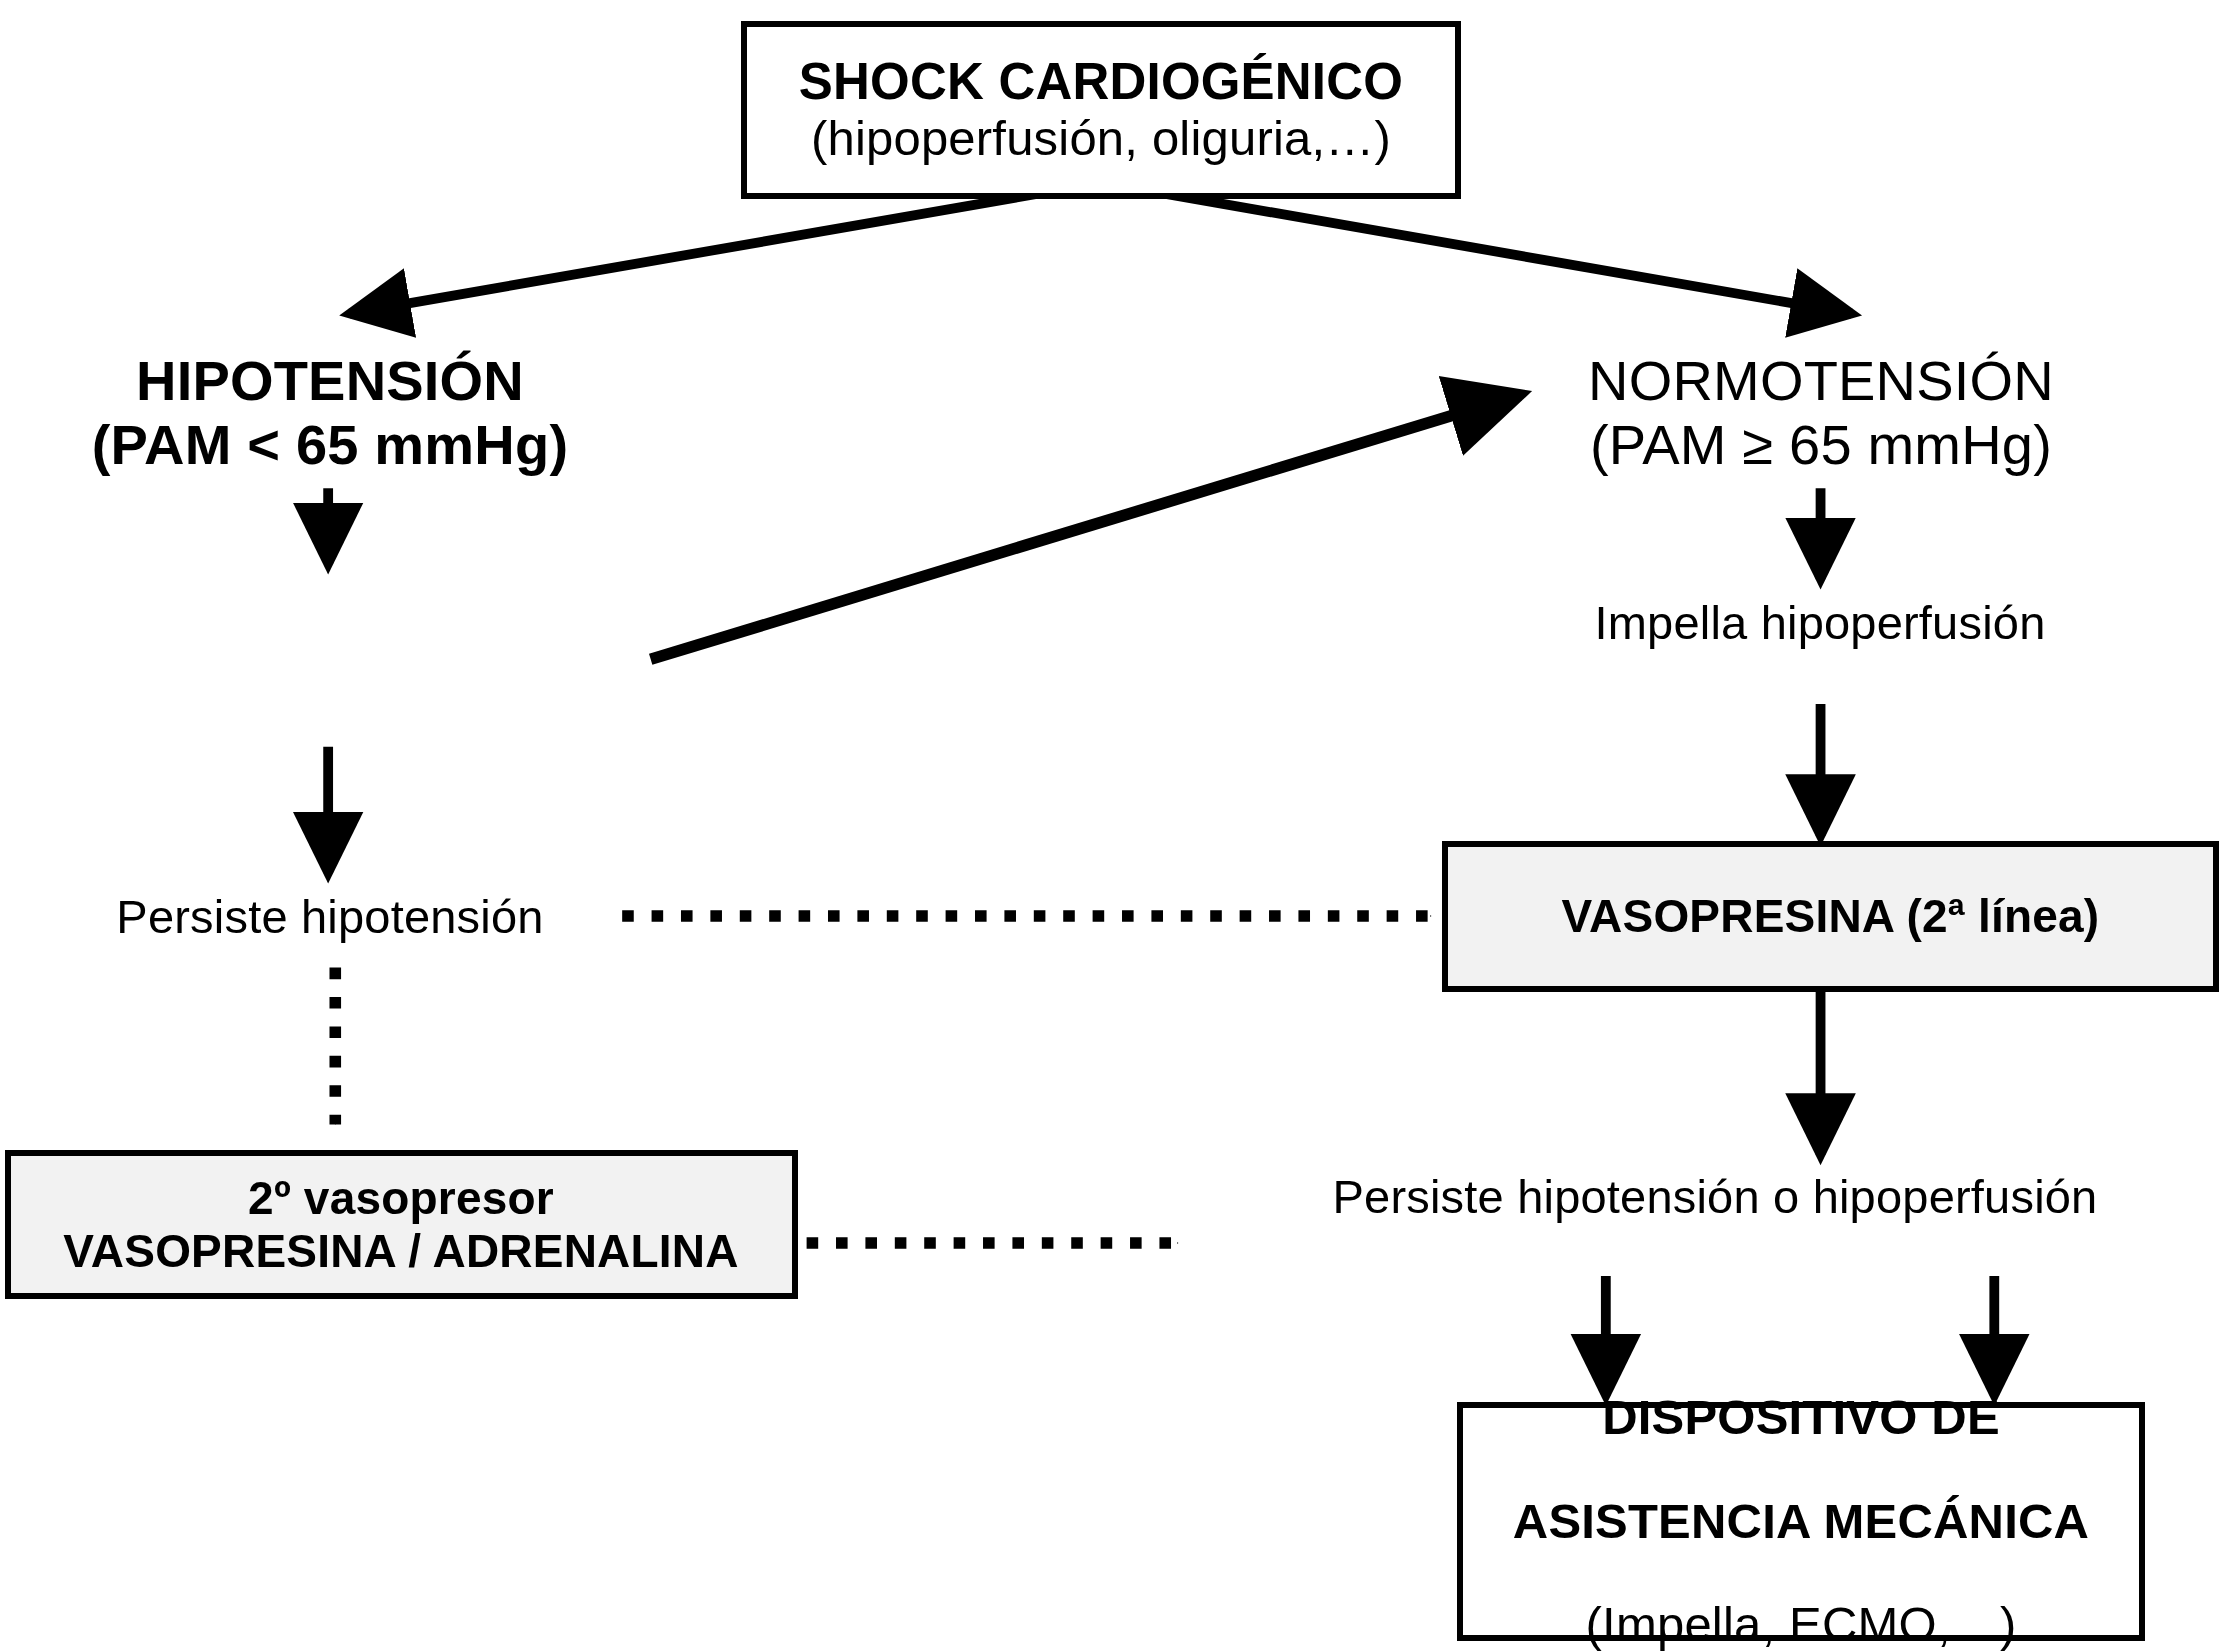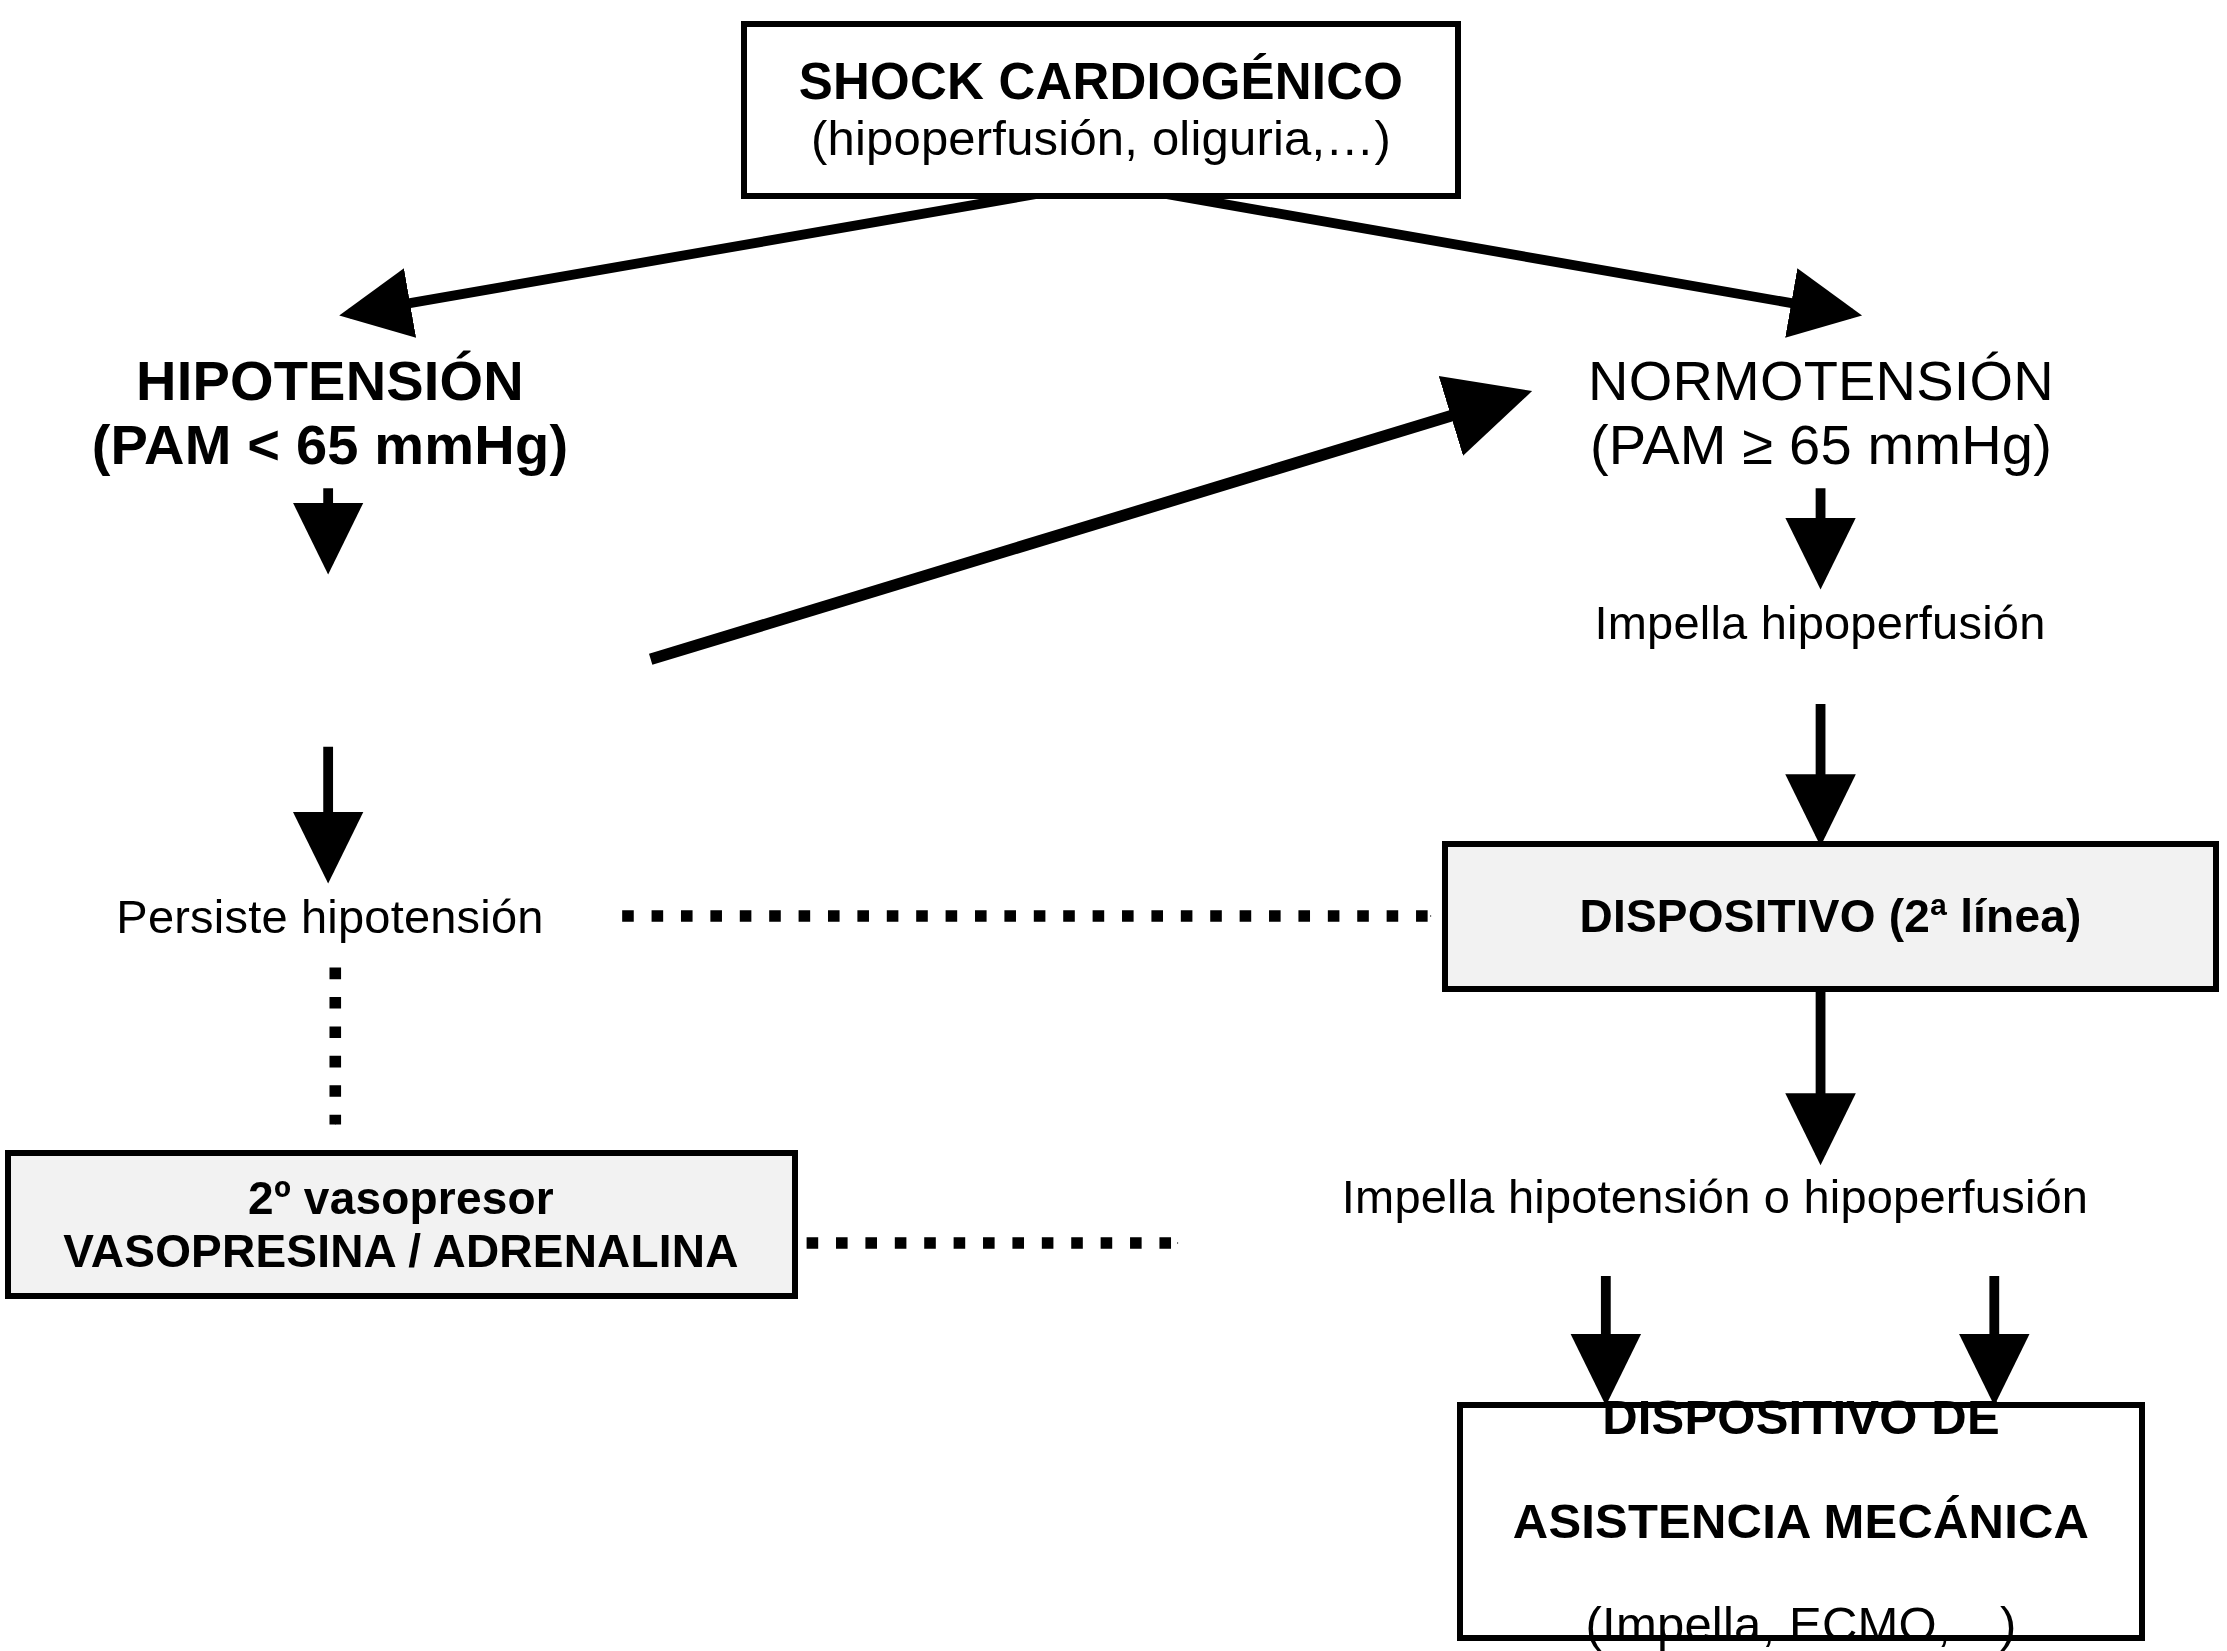--- a/index.html
+++ b/index.html
@@ -153,25 +153,25 @@
   <div class="node plain" style="left:1526px; top:584px; width:588px; height:77px;">
     <span class="line reg t-note">Impella hipoperfusión</span>
   </div>
 
   <div class="node boxed shaded" style="left:4.5px; top:1150px; width:793px; height:149px;">
     <span class="line bold t-drug2">2º vasopresor</span>
     <span class="line bold t-drug2">VASOPRESINA / ADRENALINA</span>
   </div>
 
   <div class="node boxed shaded" style="left:1442px; top:841px; width:777px; height:151px;">
-    <span class="line bold t-drug2">DISPOSITIVO (2ª línea)</span>
+    <span class="line bold t-drug2">VASOPRESINA (2ª línea)</span>
   </div>
 
   <div class="node plain" style="left:1265px; top:1158px; width:900px; height:77px;">
-    <span class="line reg t-note">Impella hipotensión o hipoperfusión</span>
+    <span class="line reg t-note">Persiste hipotensión o hipoperfusión</span>
   </div>
 
   <div class="node boxed" style="left:1457px; top:1402px; width:688px; height:239px;gap:48px;">
     <span class="line bold t-device">DISPOSITIVO DE</span>
     <span class="line bold t-device">ASISTENCIA MECÁNICA</span>
     <span class="line reg t-device">(Impella, ECMO,…)</span>
   </div>
 
 </div>
 

